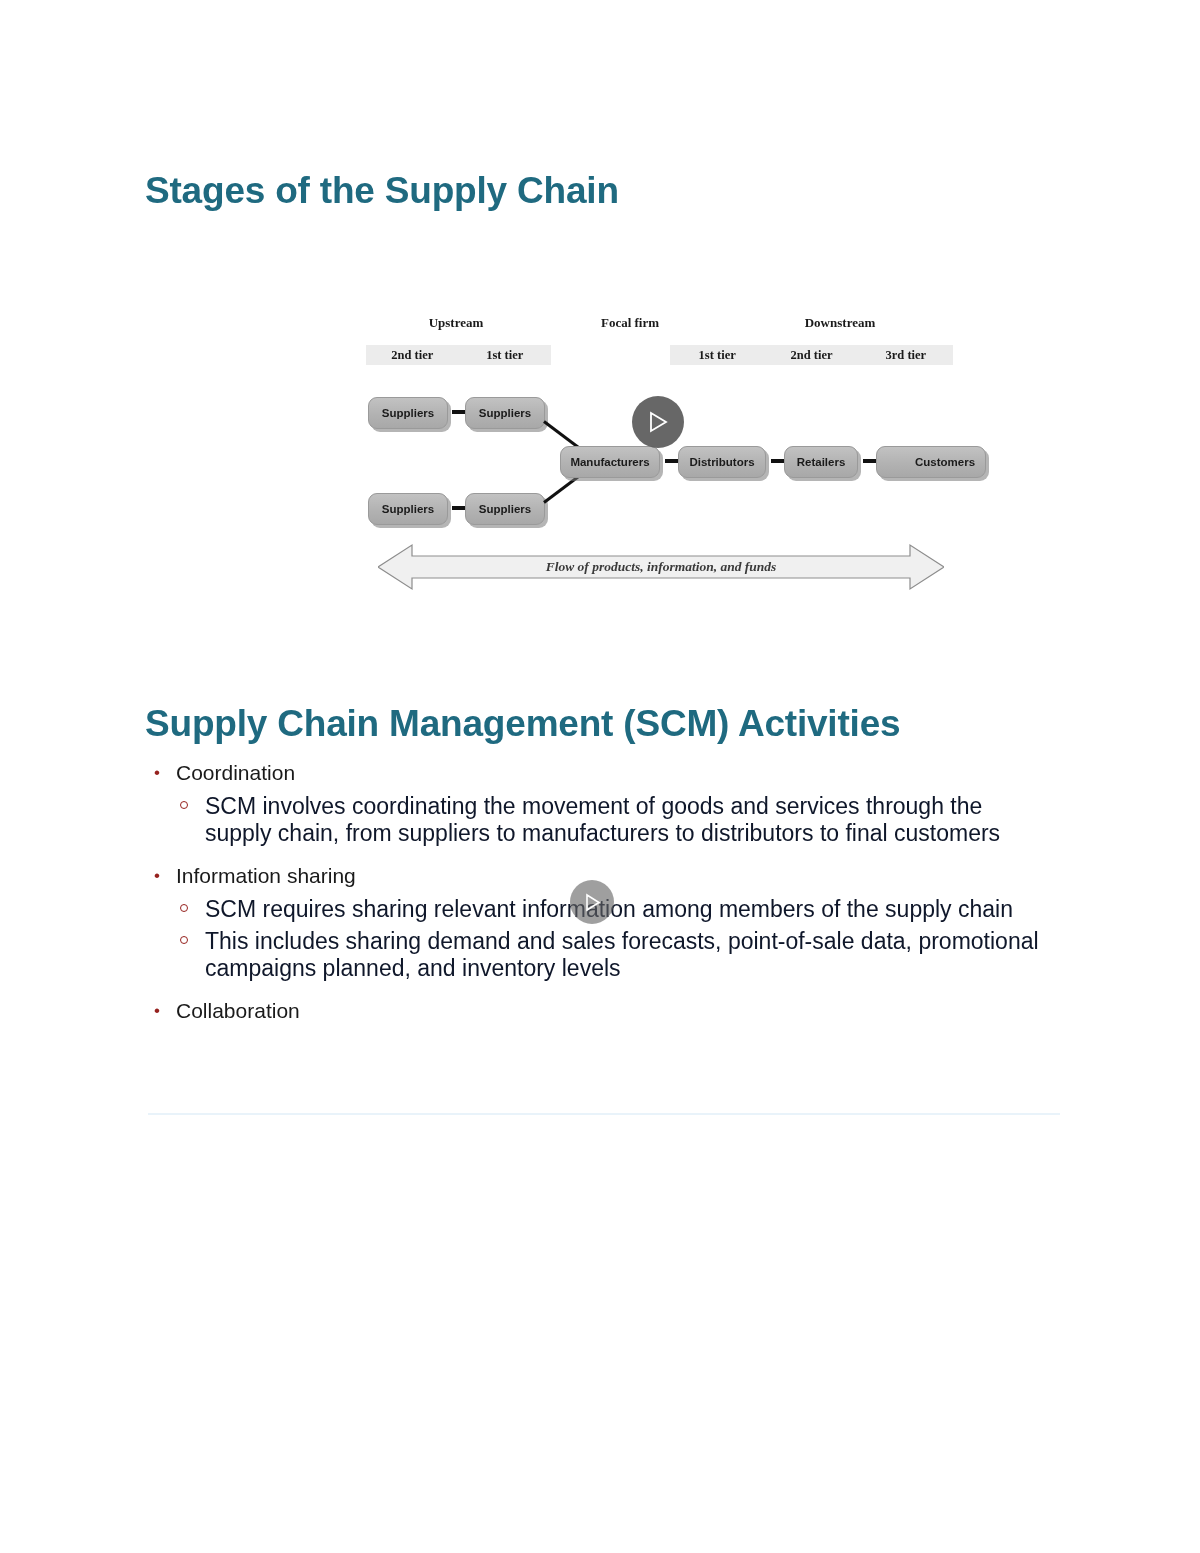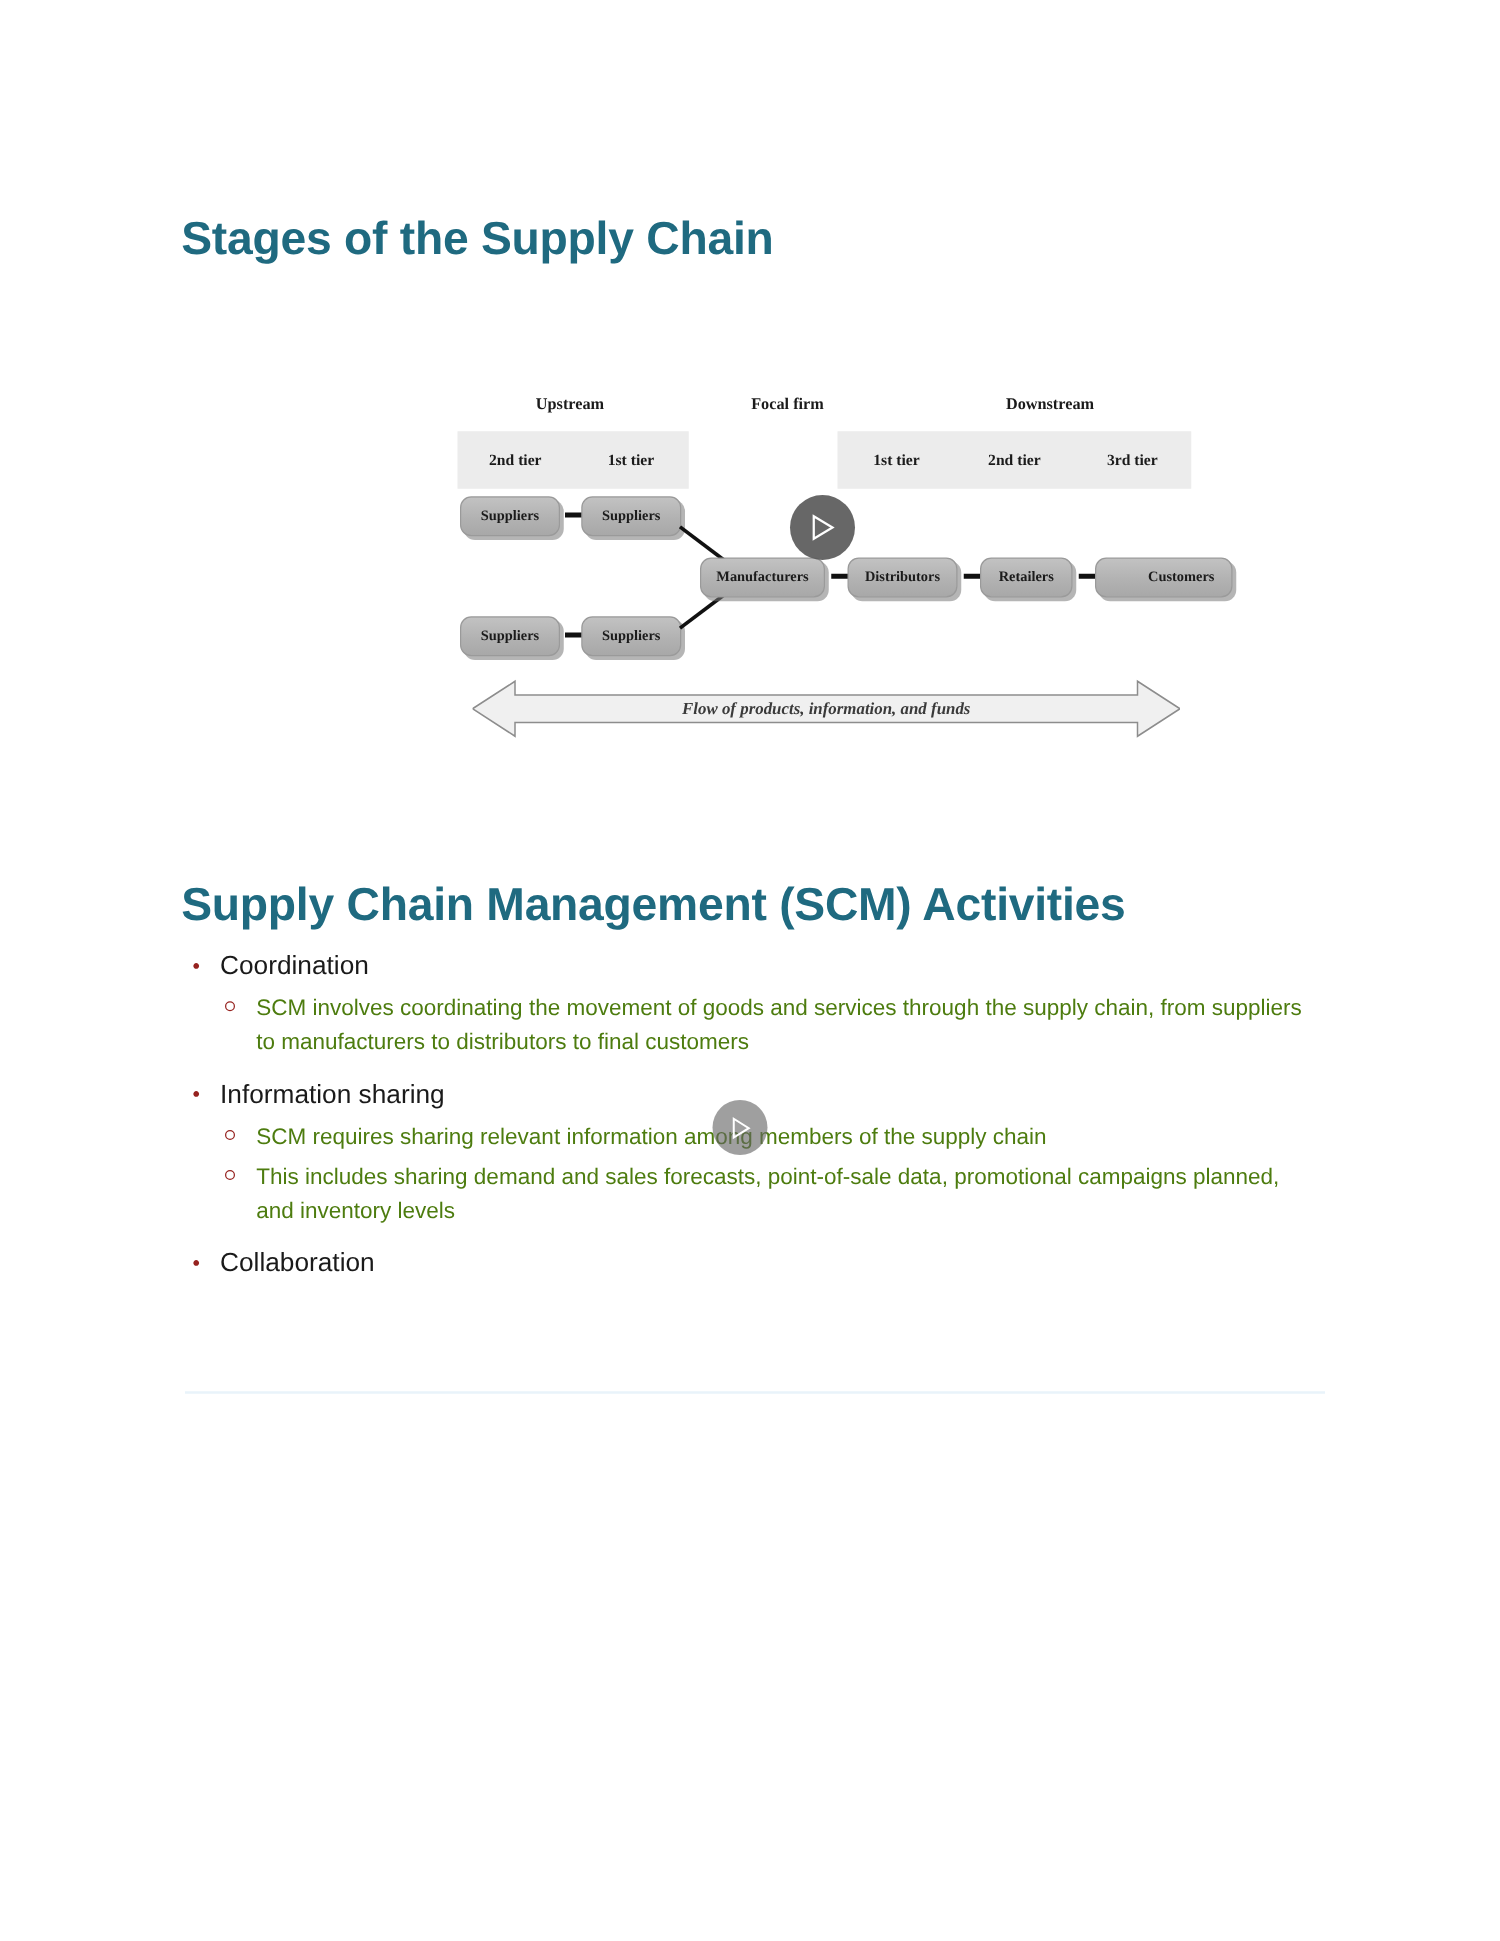--- a/index.html
+++ b/index.html
@@ -51,21 +51,21 @@
     font-weight: bold;
     font-size: 13px;
     color: #1b1b1b;
     white-space: nowrap;
     text-align: center;
   }
 
   .tier-band {
     position: absolute;
     background: #ececec;
-    height: 46px;
+    height: 20px;
     display: flex;
     align-items: center;
   }
   .tier-cell {
     flex: 1;
     text-align: center;
     font-family: "Liberation Serif", serif;
     font-weight: bold;
     font-size: 12.5px;
     color: #1b1b1b;
@@ -74,21 +74,21 @@
 
   .node {
     position: absolute;
     background: #b6b6b6;
     border: 1px solid #9a9a9a;
     border-radius: 9px;
     box-shadow: 3px 3px 0 0 rgba(120,120,120,0.55);
     display: flex;
     align-items: center;
     justify-content: center;
-    font-family: Liberation Serif, serif;
+    font-family: Liberation Sans, sans-serif;
     font-weight: bold;
     font-size: 11.5px;
     color: #1b1b1b;
     white-space: nowrap;
     height: 30px;
     background-image: linear-gradient(180deg, #c2c2c2 0%, #b2b2b2 55%, #a8a8a8 100%);
   }
 
   .h-arrow {
     position: absolute;
@@ -176,23 +176,23 @@
     position: absolute;
     left: 6px;
     top: 0px;
     color: #96221f;
     font-size: 17px;
     line-height: 30px;
   }
   .b2 {
     position: relative;
     padding-left: 57px;
-    font-size: 18px;
+    font-size: 23px;
     line-height: 27px;
-    color: #4d7c0f;
+    color: #0f172a;
     margin-top: 5px;
   }
   .b2 > .marker-o {
     position: absolute;
     left: 32px;
     top: 8px;
     width: 8px;
     height: 8px;
     border: 1.4px solid #96221f;
     border-radius: 50%;

